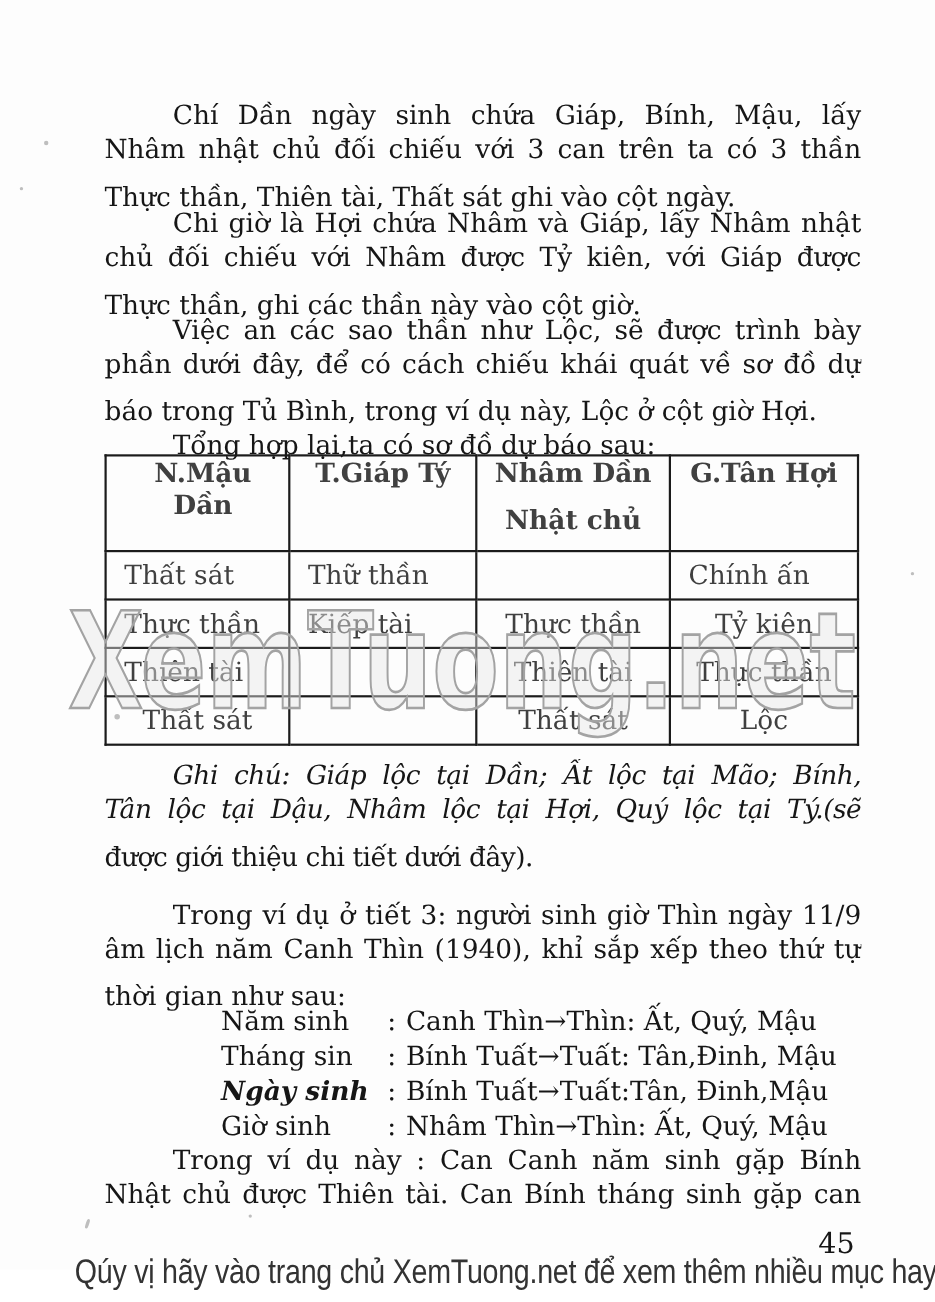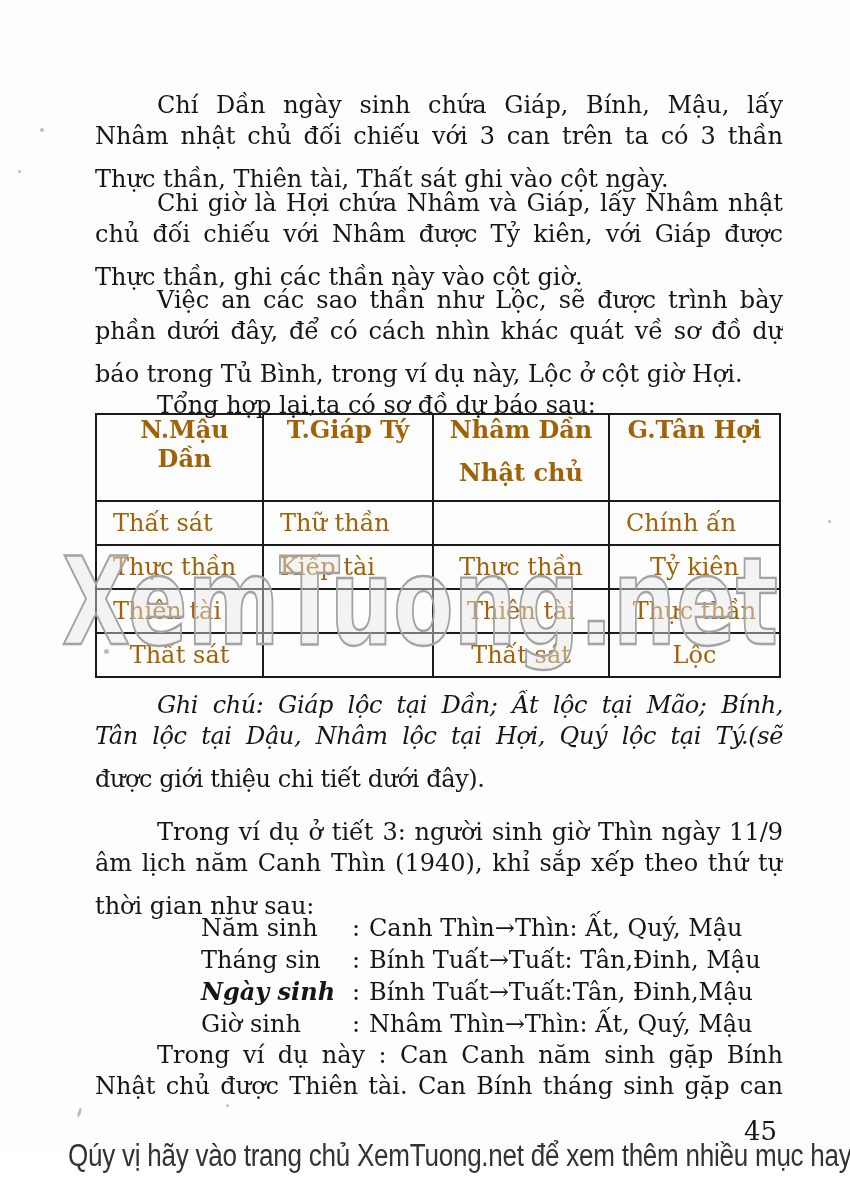--- a/index.html
+++ b/index.html
@@ -8,21 +8,21 @@
   .page{position:absolute;left:0;top:0;width:850px;height:1154px;background:#fdfdfd;}
   .block{position:absolute;left:95px;width:688px;}
   .line{height:31px;line-height:31px;font-size:24px;overflow:hidden;}
   .j{text-align:justify;text-align-last:justify;}
   .l{text-align:left;white-space:nowrap;margin-top:12px;}
   .ind{padding-left:62px;}
   .note .line{font-size:24px;letter-spacing:-0.4px;}
   .it{font-style:italic;}
   table.grid{position:absolute;left:95px;top:413px;width:686px;border-collapse:collapse;
              table-layout:fixed;}
-  table.grid td{border:2.5px solid #1b1b1b;font-size:24px;color:#a16207;
+  table.grid td{border:2.5px solid #1b1b1b;font-size:24px;color:#404040;
                 padding:0 6px;overflow:hidden;}
   .hrow td{height:85px;font-weight:bold;vertical-align:top;padding-top:8px;text-align:center;}
   .drow td{height:42px;vertical-align:middle;}
   .cleft{text-align:left;padding-left:16px !important;}
   .ccent{text-align:center;}
   .hsub{margin-top:14px;}
   .wm{position:absolute;left:58px;top:528px;pointer-events:none;}
   .list-line{height:32px;line-height:32px;font-size:24px;white-space:nowrap;margin-left:44px;}
   .lbl{display:inline-block;width:142px;}
   .sep{display:inline-block;width:26px;text-align:center;}
@@ -46,21 +46,21 @@
   </div>
 
   <div class="block" style="top:188px">
     <div class="line j ind">Chi giờ là Hợi chứa Nhâm và Giáp, lấy Nhâm nhật</div>
     <div class="line j">chủ đối chiếu với Nhâm được Tỷ kiên, với Giáp được</div>
     <div class="line l">Thực thần, ghi các thần này vào cột giờ.</div>
   </div>
 
   <div class="block" style="top:285px">
     <div class="line j ind">Việc an các sao thần như Lộc, sẽ được trình bày</div>
-    <div class="line j">phần dưới đây, để có cách nhìn khác quát về sơ đồ dự</div>
+    <div class="line j">phần dưới đây, để có cách chiếu khái quát về sơ đồ dự</div>
     <div class="line l">báo trong Tủ Bình, trong ví dụ này, Lộc ở cột giờ Hợi.</div>
   </div>
 
   <div class="block" style="top:378px">
     <div class="line l ind">Tổng hợp lại,ta có sơ đồ dự báo sau:</div>
   </div>
 
   <table class="grid">
     <colgroup>
         <col style="width:167px">

